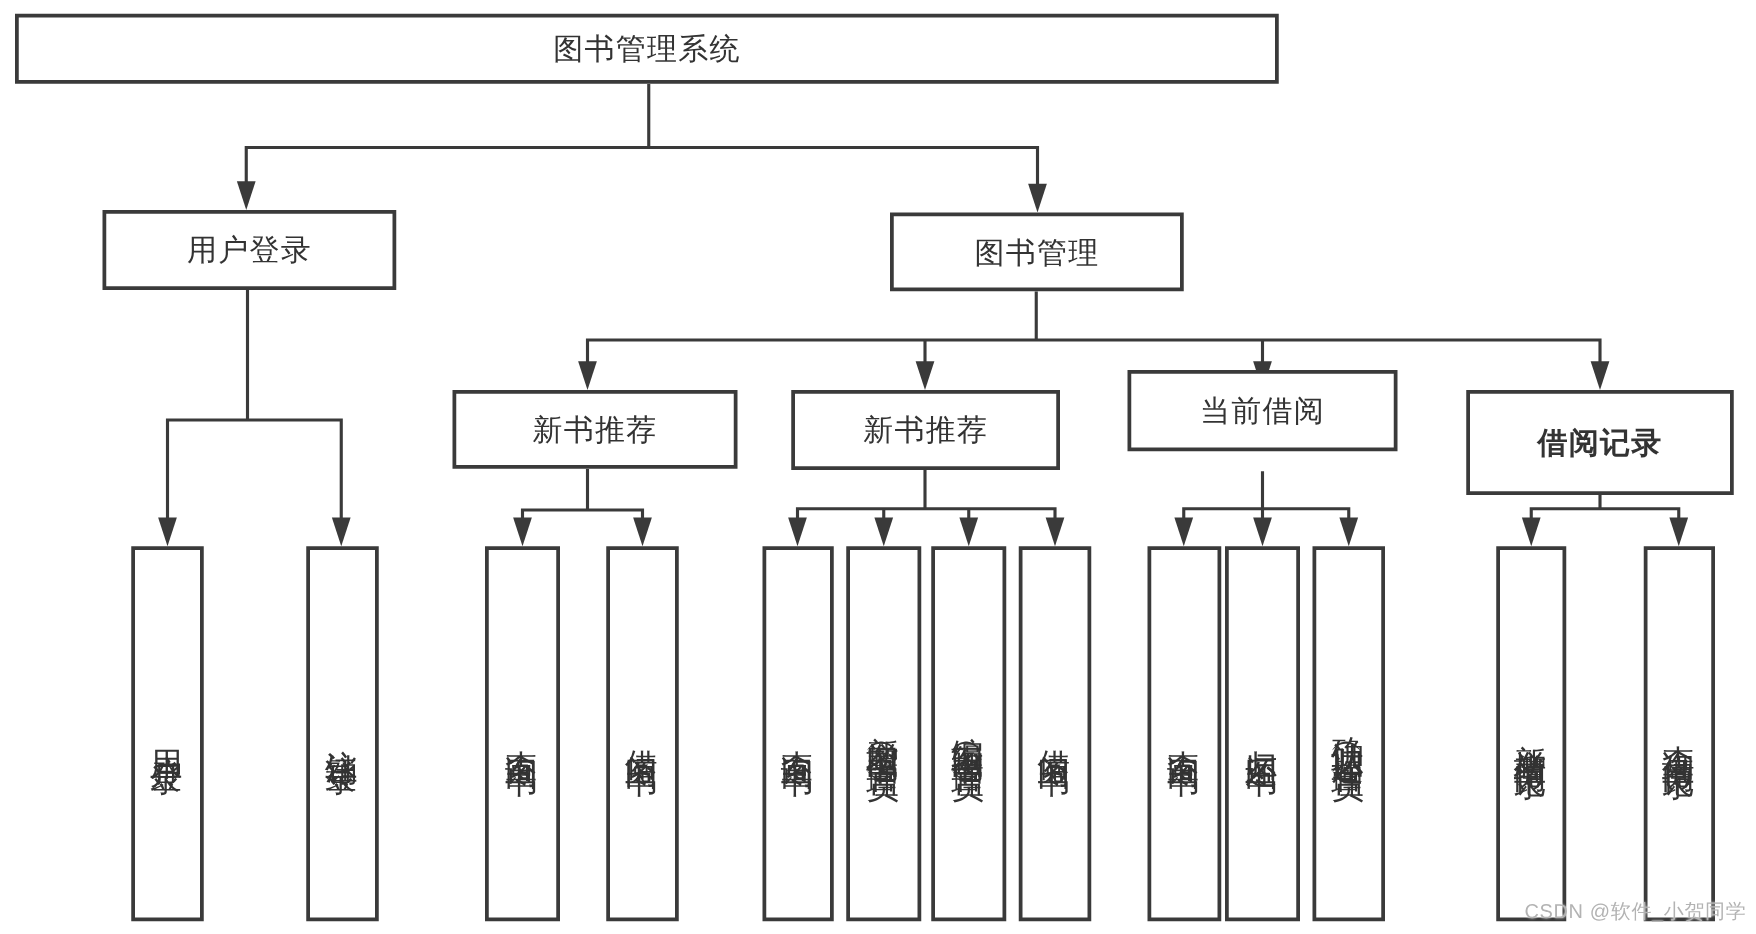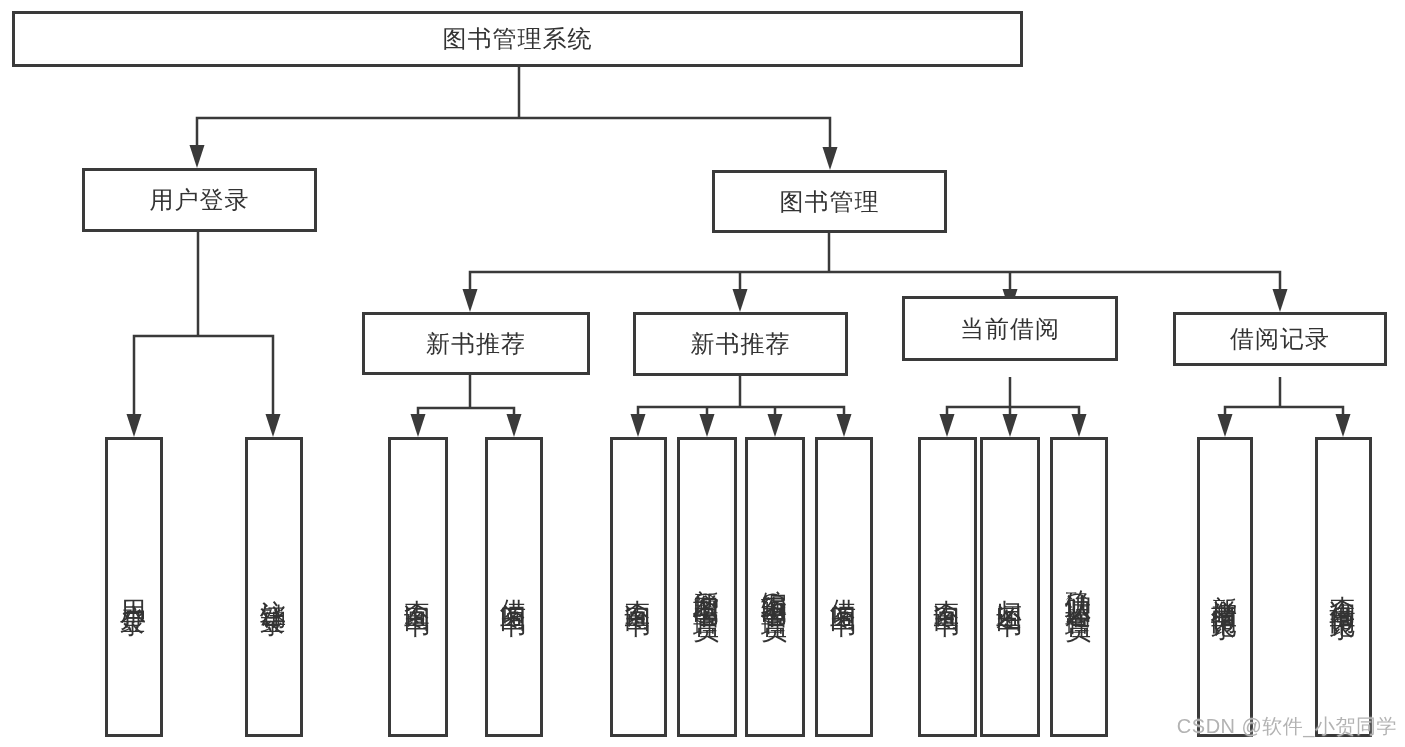--- a/index.html
+++ b/index.html
@@ -15,21 +15,21 @@
     display:flex;align-items:center;justify-content:center;
   }
   .hbox{font-size:24px;letter-spacing:1px;white-space:nowrap;}
   .vbox{
     font-size:26px;letter-spacing:4px;
     writing-mode:vertical-rl;text-orientation:mixed;
     white-space:nowrap;
   }
   .watermark{
     position:absolute;z-index:3;right:8px;bottom:7px;
-    font-size:20px;color:#b3b3b3;letter-spacing:0.5px;
+    font-size:16px;color:#b3b3b3;letter-spacing:0.5px;
     text-shadow:0 0 2px #ffffff;white-space:nowrap;
   }
 </style>
 </head>
 <body>
 
 <div class="canvas">
 
   <svg class="wires" width="1405" height="747" viewBox="0 0 1405 747">
     <g stroke="#3a3a3a" stroke-width="2.5" fill="none" stroke-linejoin="miter">
@@ -77,21 +77,21 @@
   </svg>
 
   <div class="box hbox" style="left:12px;top:11px;width:1011px;height:56px;">图书管理系统</div>
 
   <div class="box hbox" style="left:82px;top:168px;width:235px;height:64px;">用户登录</div>
   <div class="box hbox" style="left:712px;top:170px;width:235px;height:63px;">图书管理</div>
 
   <div class="box hbox" style="left:362px;top:312px;width:228px;height:63px;">新书推荐</div>
   <div class="box hbox" style="left:633px;top:312px;width:215px;height:64px;">新书推荐</div>
   <div class="box hbox" style="left:902px;top:296px;width:216px;height:65px;">当前借阅</div>
-  <div class="box hbox" style="left:1173px;top:312px;width:214px;height:54px;">借阅记录</div>
+  <div class="box hbox" style="left:1173px;top:312px;width:214px;height:84px;font-weight:bold;">借阅记录</div>
 
   <div class="box vbox" style="left:105px;top:437px;width:58px;height:300px;">用户登录</div>
   <div class="box vbox" style="left:245px;top:437px;width:58px;height:300px;">注销登录</div>
 
   <div class="box vbox" style="left:388px;top:437px;width:60px;height:300px;">查询图书</div>
   <div class="box vbox" style="left:485px;top:437px;width:58px;height:300px;">借阅图书</div>
 
   <div class="box vbox" style="left:610px;top:437px;width:57px;height:300px;">查询图书</div>
   <div class="box vbox" style="left:677px;top:437px;width:60px;height:300px;">新增图书（管理员）</div>
   <div class="box vbox" style="left:745px;top:437px;width:60px;height:300px;">编辑图书（管理员）</div>

